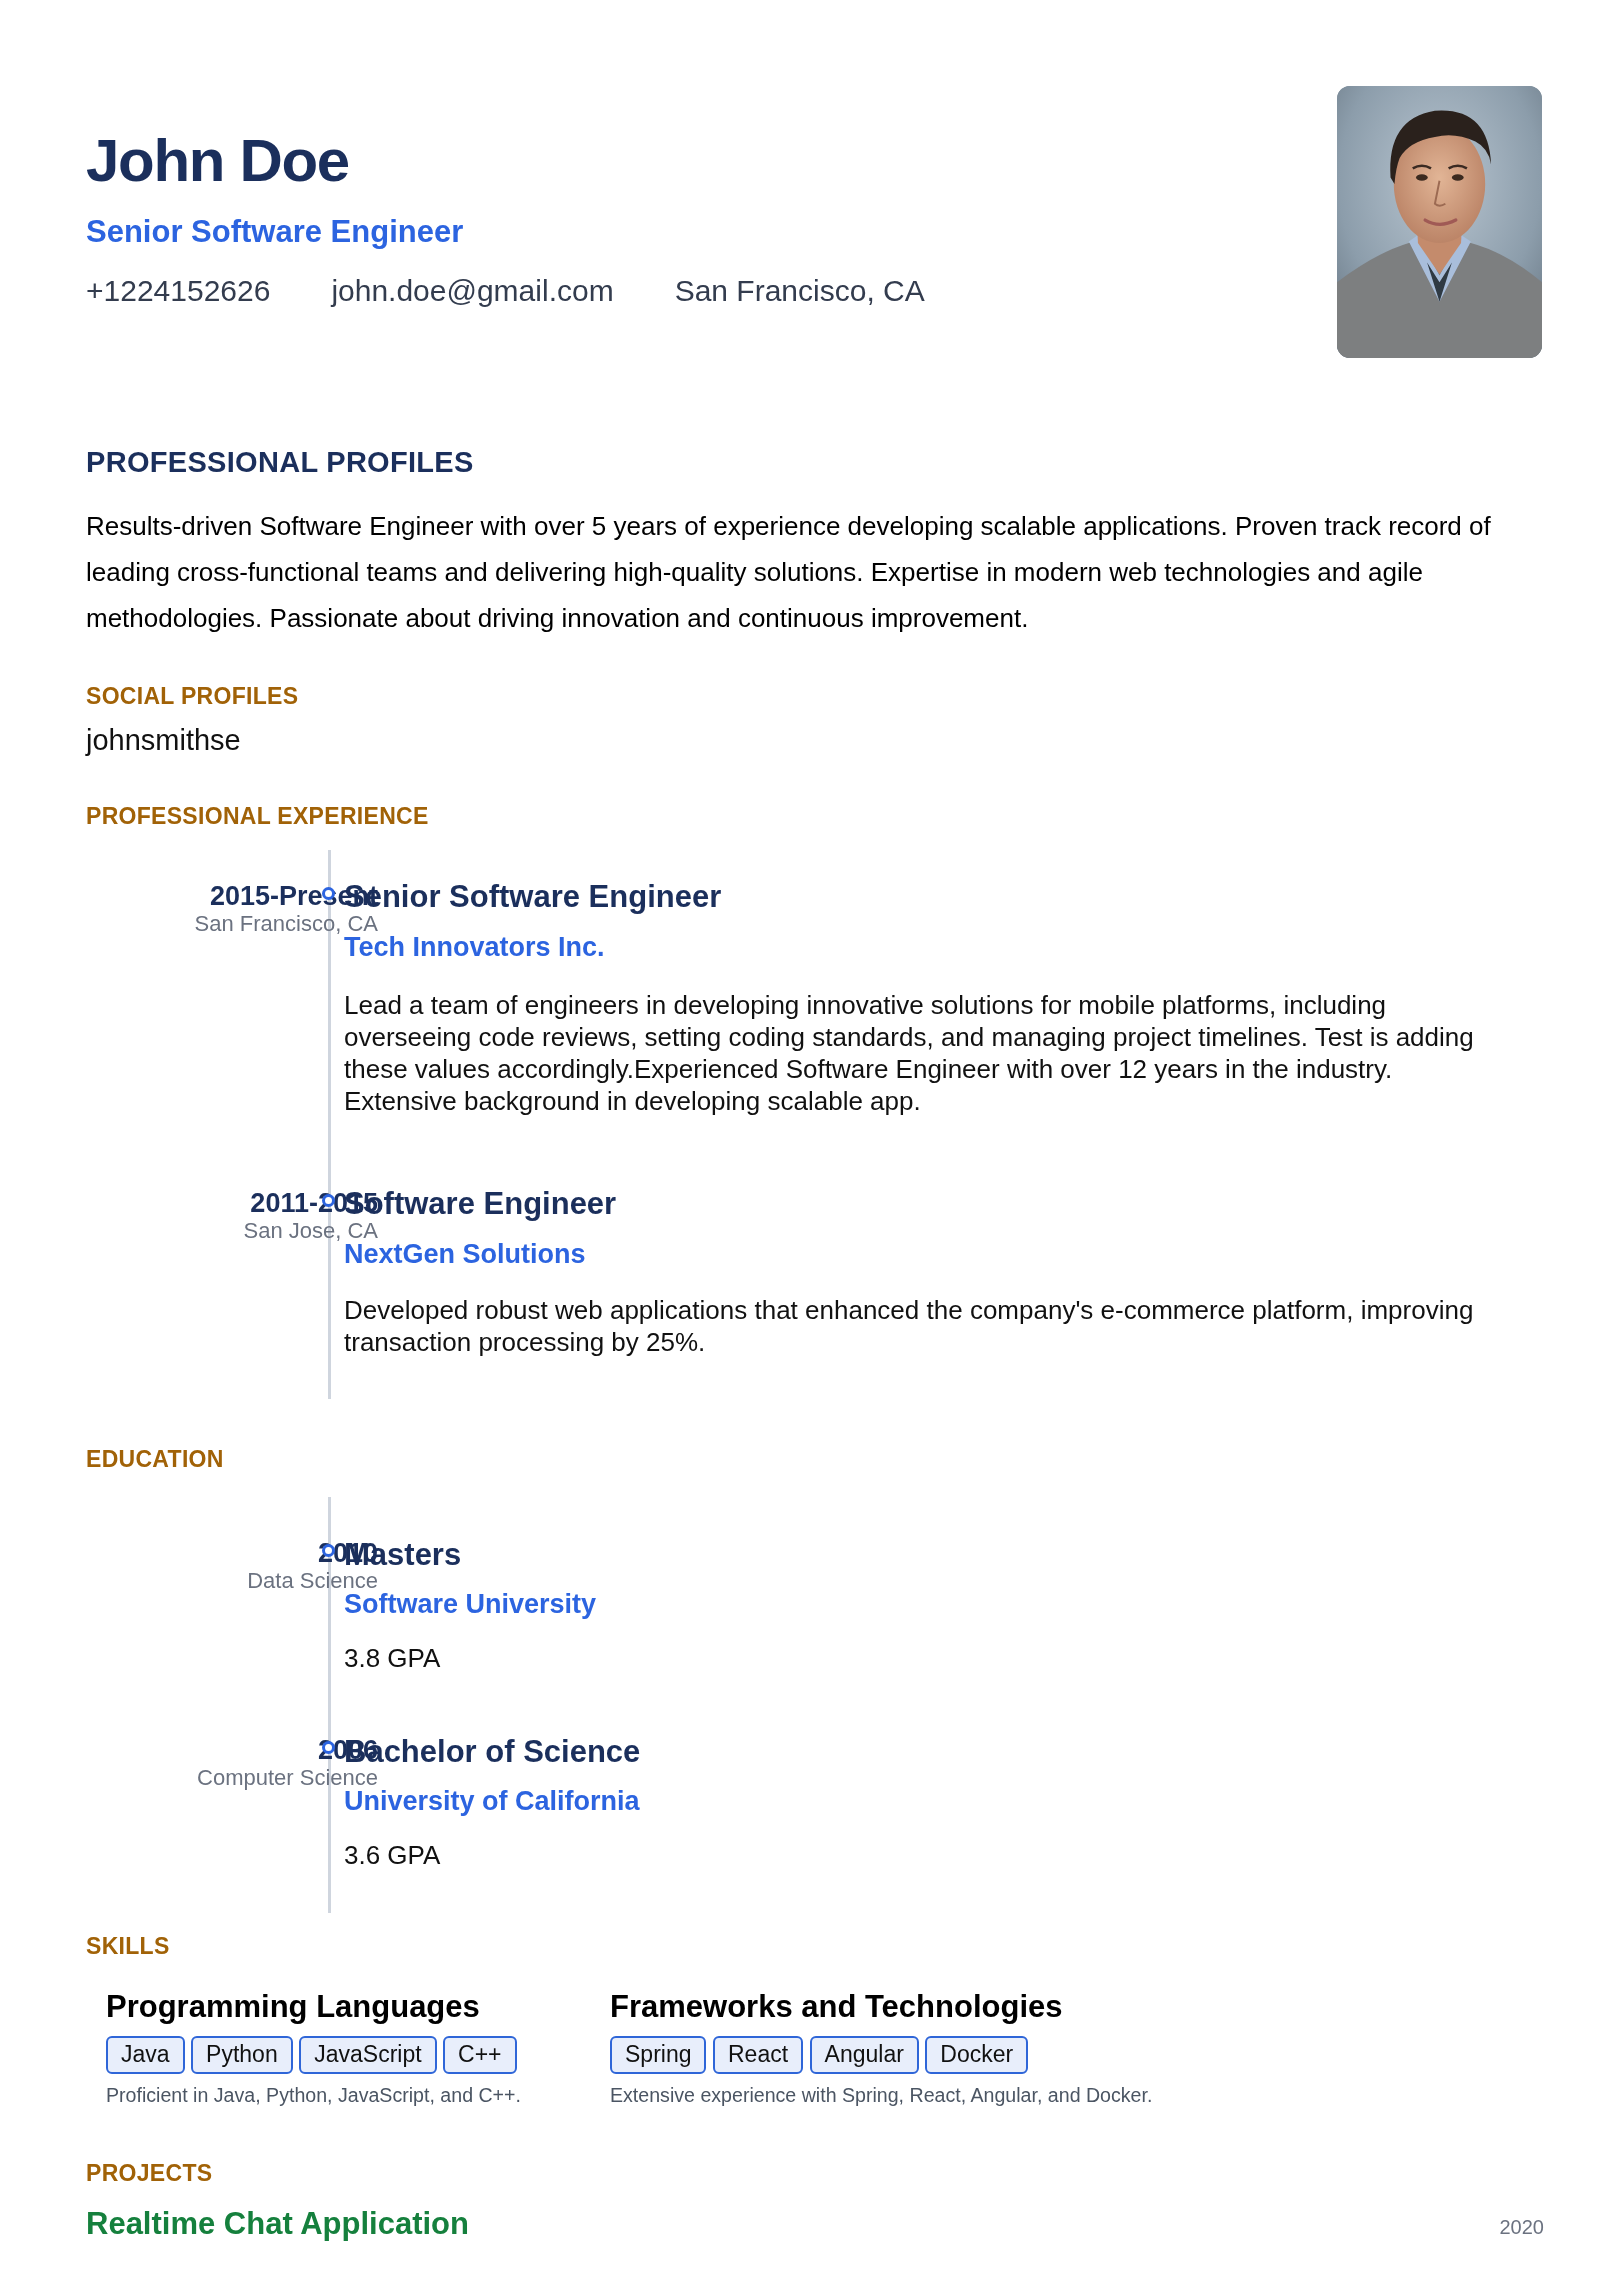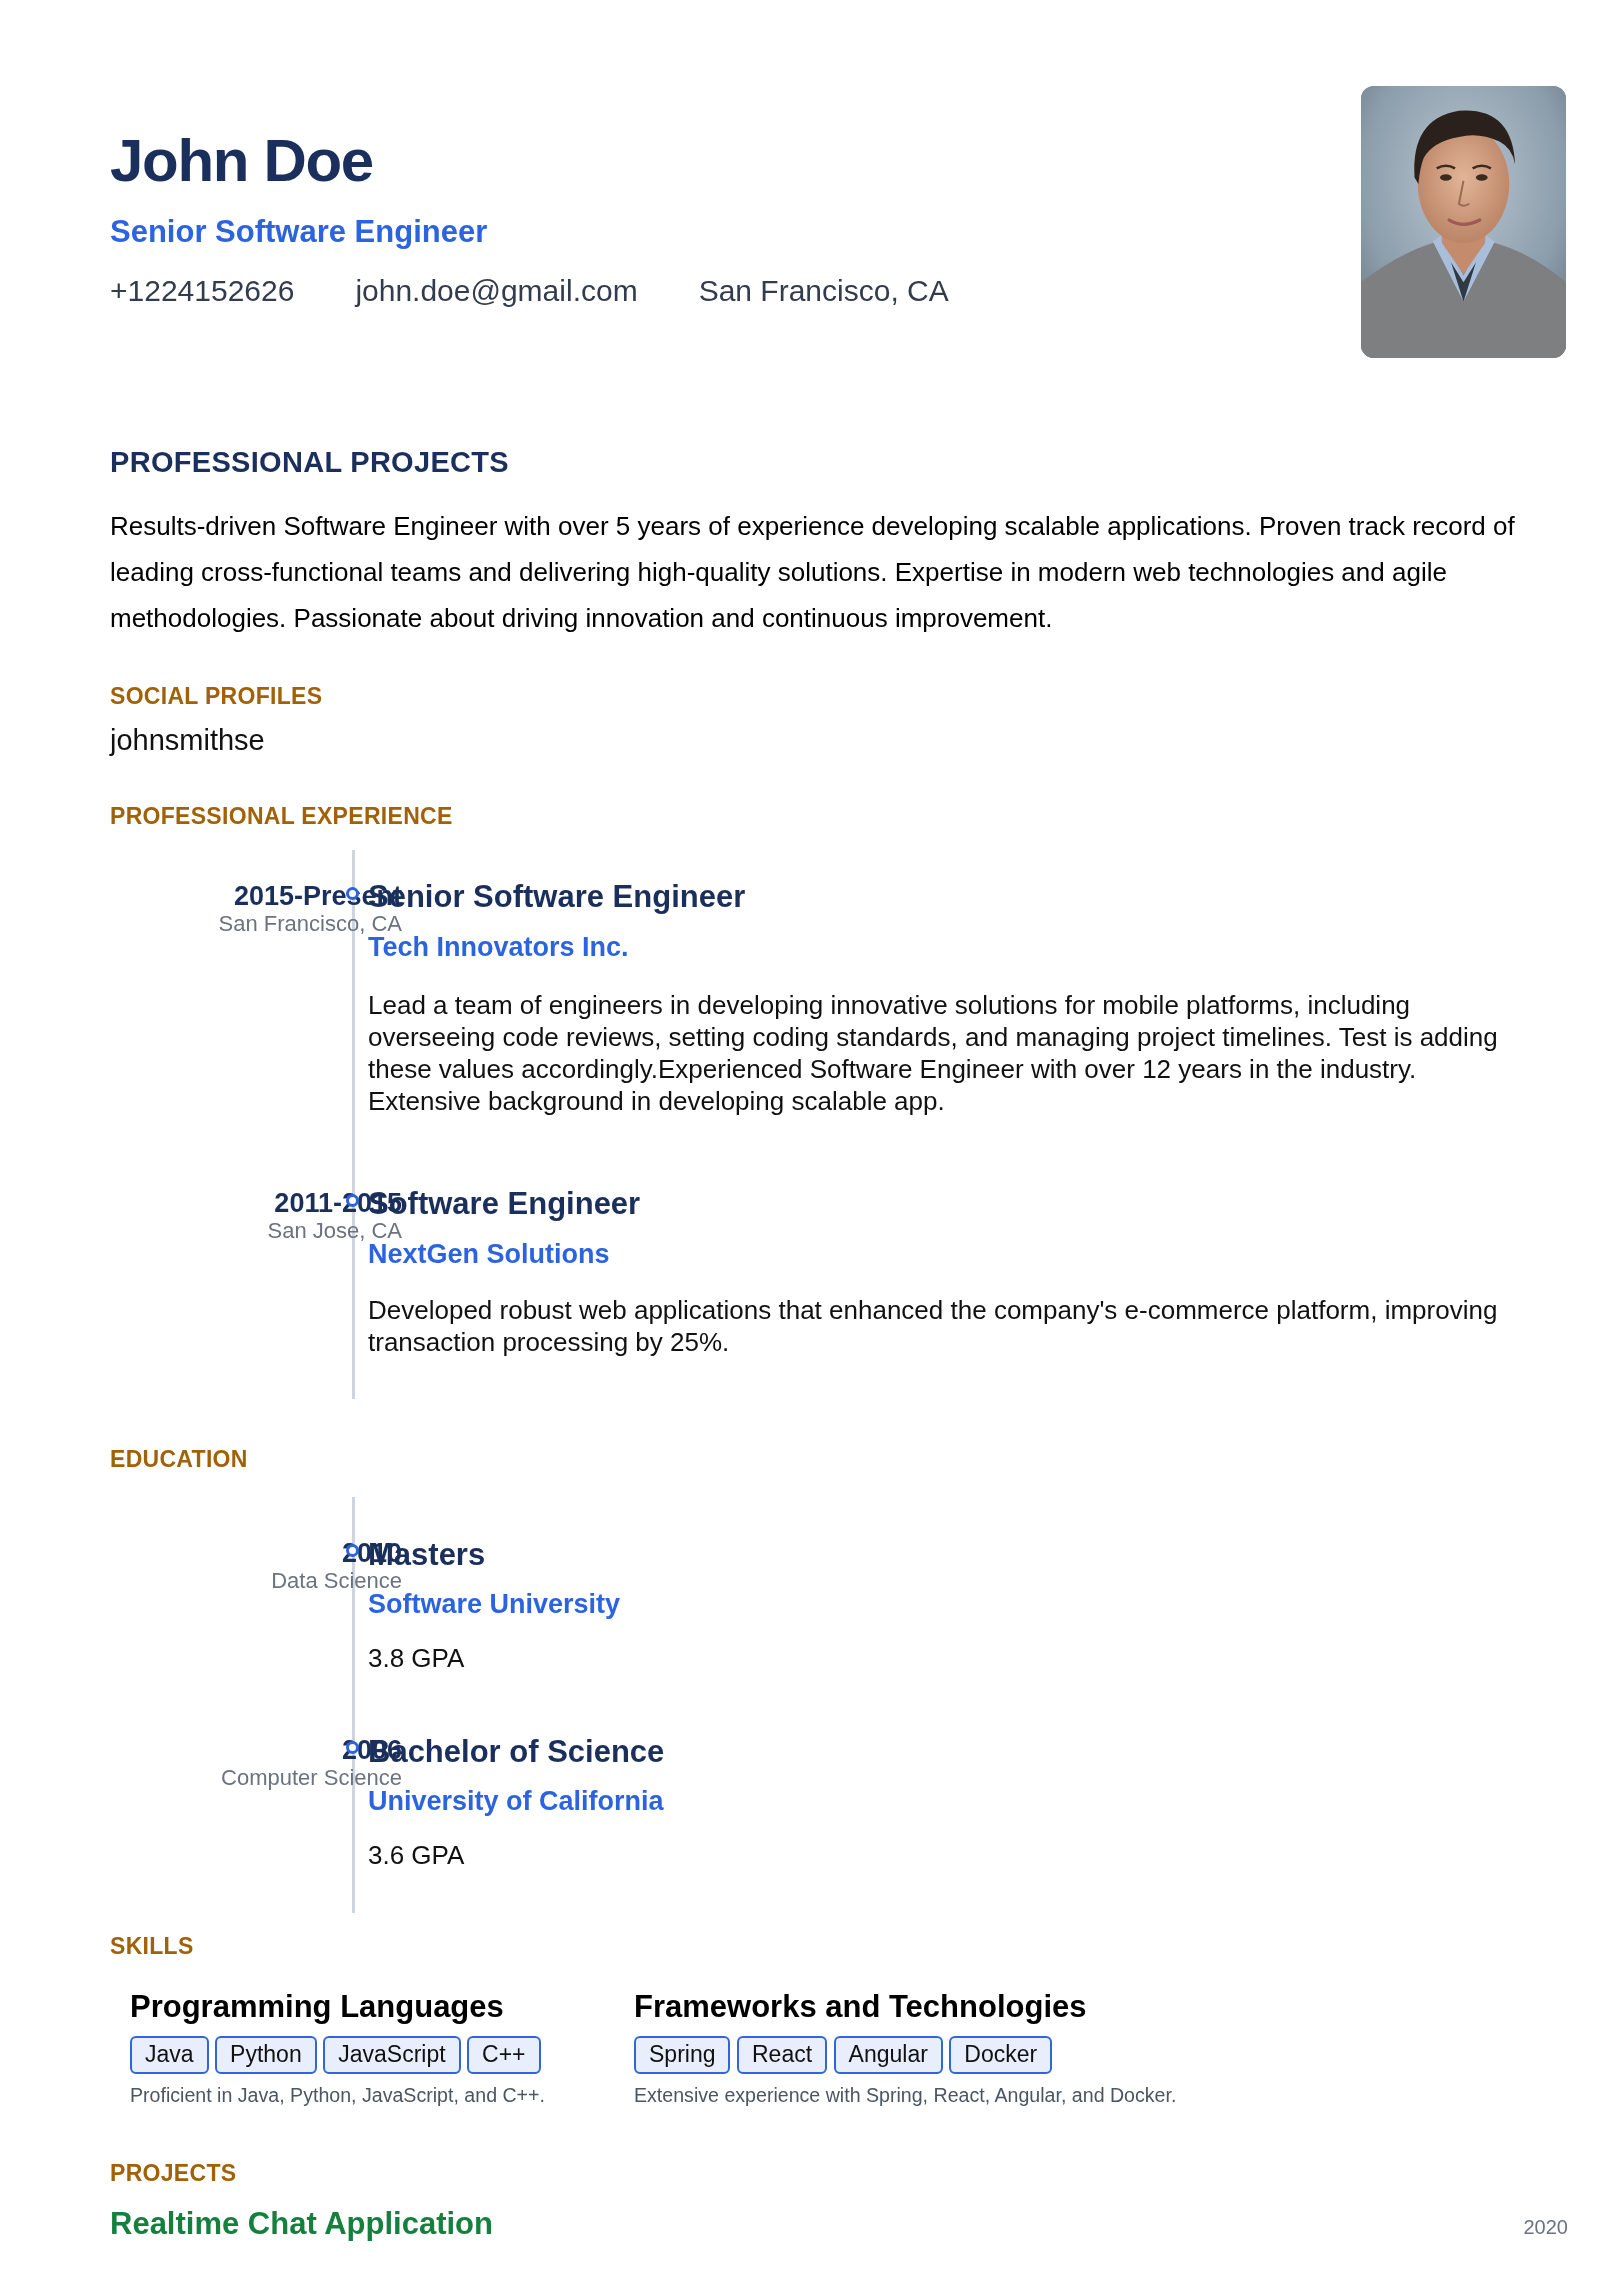--- a/index.html
+++ b/index.html
@@ -1,19 +1,19 @@
 <!DOCTYPE html>
 <html style="font-size:10.5px"><head>
 <meta charset="utf-8">
 <style>
   * { box-sizing: border-box; margin: 0; padding: 0; }
   html, body { width: 1623px; height: 2295px; background: #ffffff; overflow: hidden; }
   body { font-family: "Liberation Sans", "DejaVu Sans", sans-serif; color: #111111; position: relative; }
 
-  .page { position: absolute; left: 86px; top: 0; width: 1458px; height: 1747px; margin-left: 24px; }
+  .page { position: absolute; left: 86px; top: 0; width: 1458px; height: 1747px; }
 
   
   .name { position: absolute; left: 0; top: 131px; font-size: 60px; font-weight: 700; color: #1b2f5c; letter-spacing: -1.3px; line-height: 1; }
   .headline { position: absolute; left: 0; top: 216px; font-size: 31px; font-weight: 700; color: #2c64e0; line-height: 1; }
   .contact { position: absolute; left: 0; top: 276px; display: flex; gap: 61px; font-size: 30px; color: #333c4e; line-height: 1; }
 
   .photo { position: absolute; left: 1251px; top: 86px; width: 205px; height: 272px; border-radius: 13px; overflow: hidden;
     background: radial-gradient(ellipse at 50% 40%, #b7c4cf 0%, #8e9eab 60%, #6d7b87 100%); }
   .photo svg { width: 100%; height: 100%; display: block; }
 
@@ -88,21 +88,21 @@
       <ellipse cx="185" cy="140" rx="9" ry="5" fill="#3b2a20"></ellipse>
       <path d="M116 126 Q130 118 144 126" stroke="#3a2a22" stroke-width="4" fill="none"></path>
       <path d="M171 126 Q185 118 199 126" stroke="#3a2a22" stroke-width="4" fill="none"></path>
 
       <path d="M157 145 L150 180 Q157 186 166 180" stroke="#9c6a52" stroke-width="3" fill="none"></path>
 
       <path d="M135 205 Q157 218 182 205" stroke="#a05a55" stroke-width="5" fill="none" stroke-linecap="round"></path>
     </svg>
   </div>
 
-  <div class="sec-big" style="top:448px;">PROFESSIONAL PROJECTS</div>
+  <div class="sec-big" style="top:448px;">PROFESSIONAL PROFILES</div>
   <p class="summary">Results-driven Software Engineer with over 5 years of experience developing scalable applications. Proven track record of leading cross-functional teams and delivering high-quality solutions. Expertise in modern web technologies and agile methodologies. Passionate about driving innovation and continuous improvement.</p>
 
   <div class="sec" style="top:685px;">SOCIAL PROFILES</div>
   <div class="social">johnsmithse</div>
 
   <div class="sec" style="top:805px;">PROFESSIONAL EXPERIENCE</div>
   <div class="timeline" style="top:850px;">
     <div class="tl-line" style="top:0; height:549px;"></div>
 
     <div class="entry" style="top:0;">

